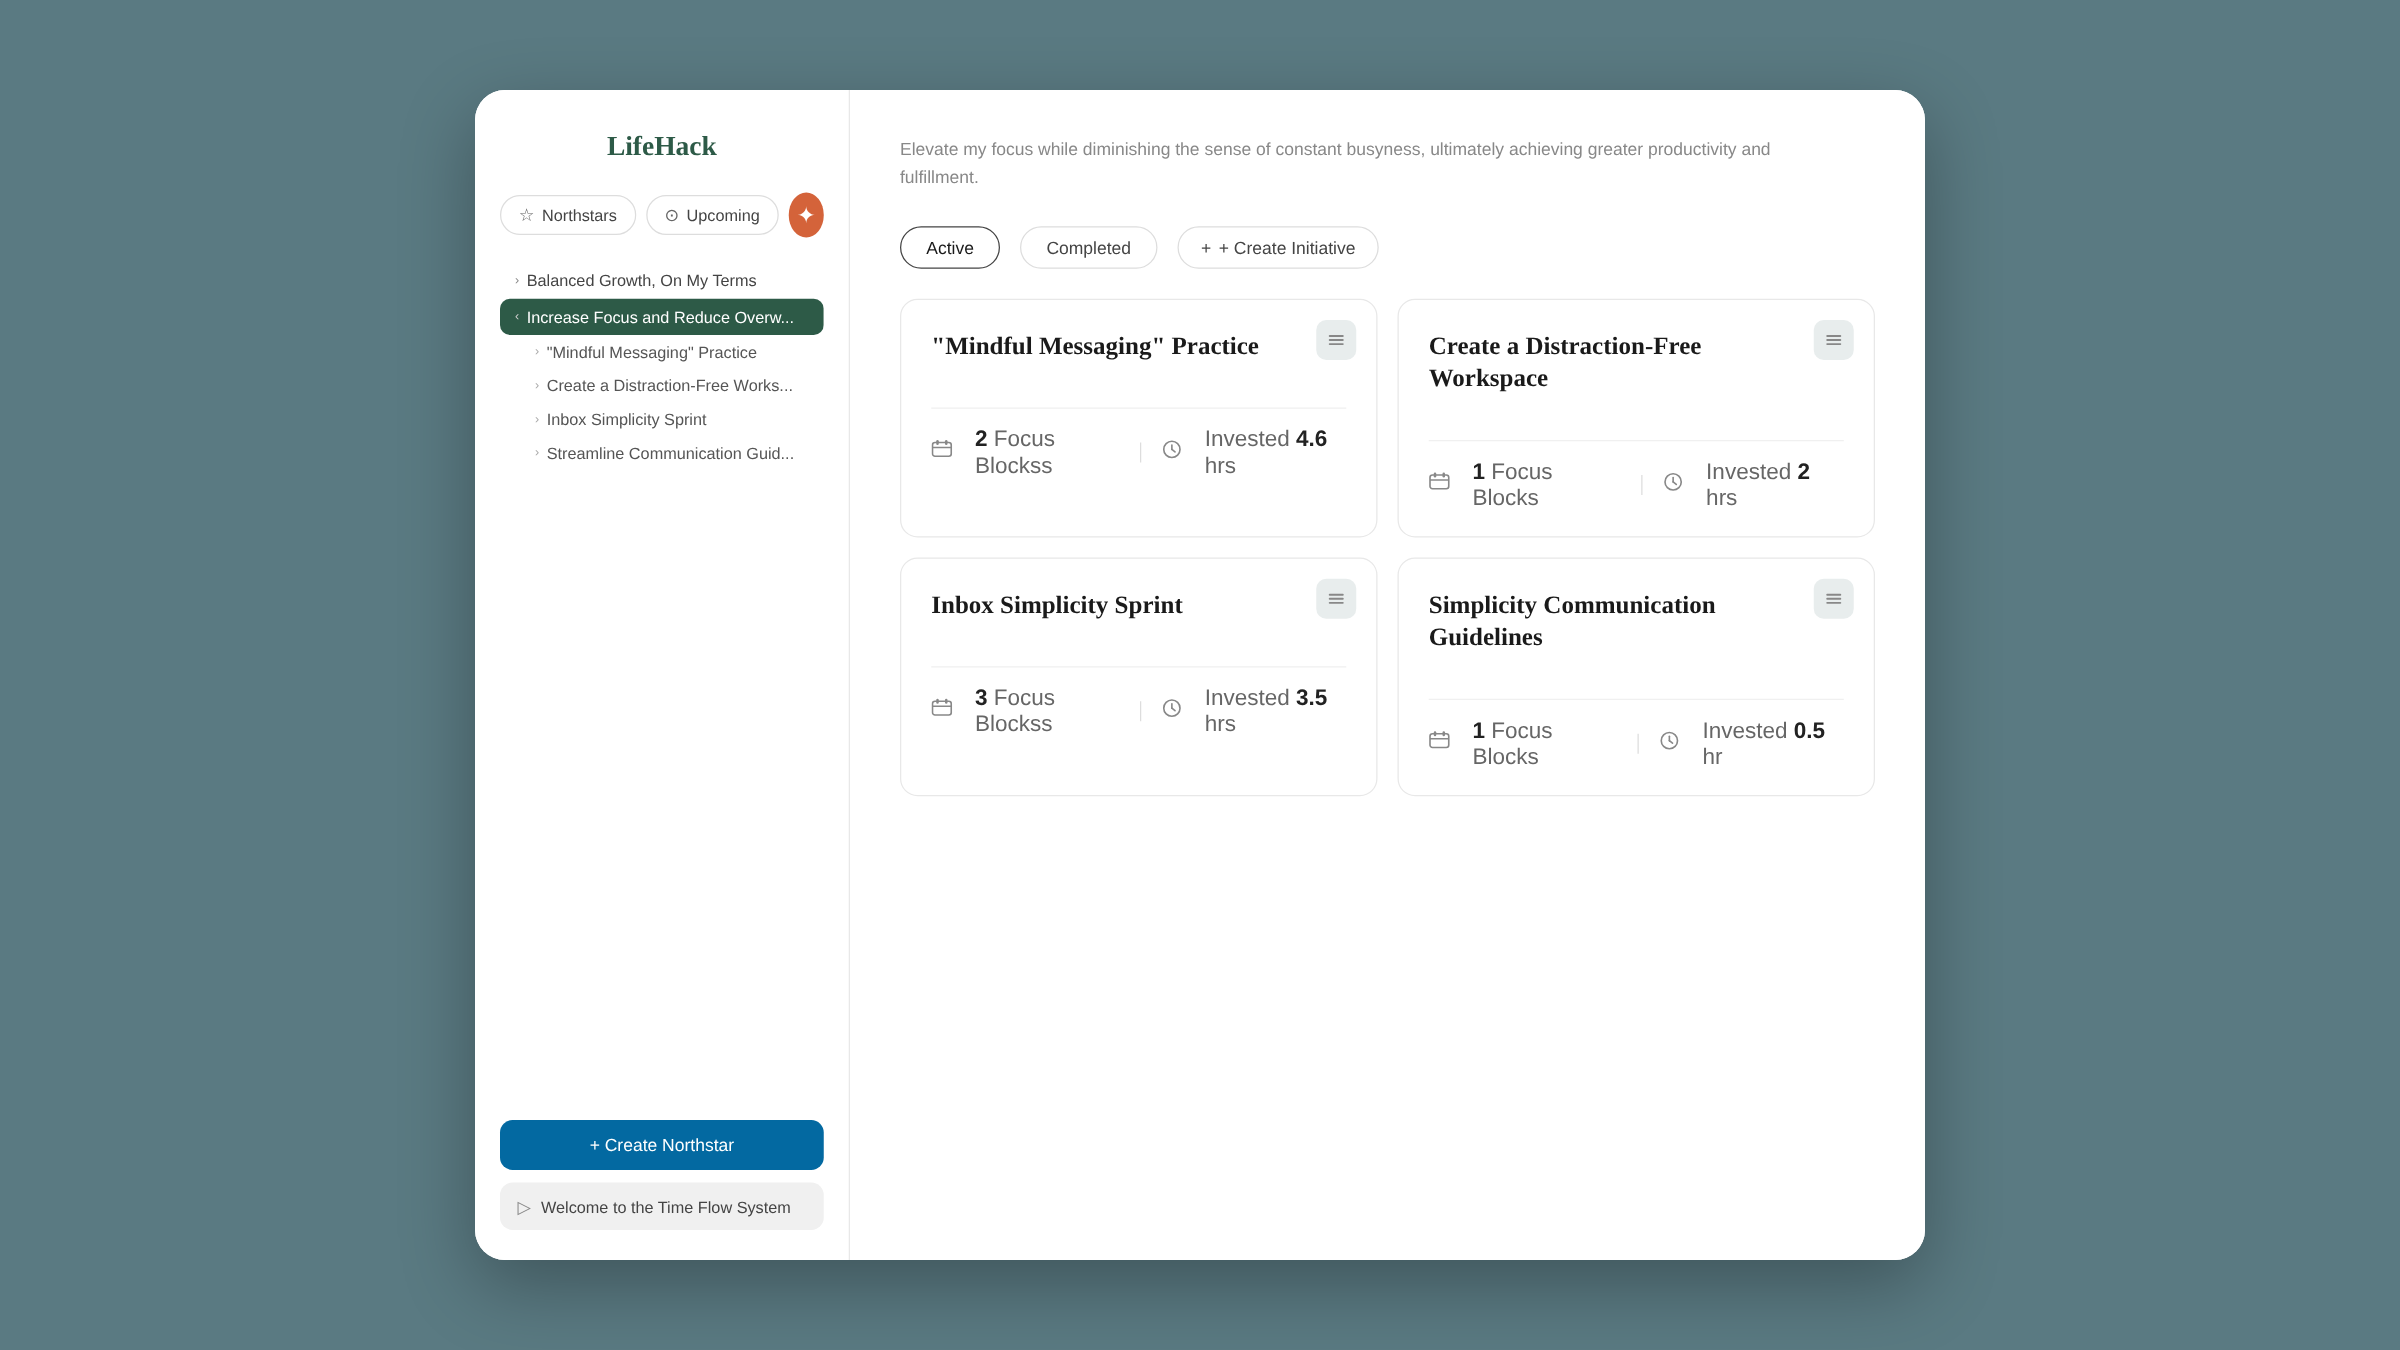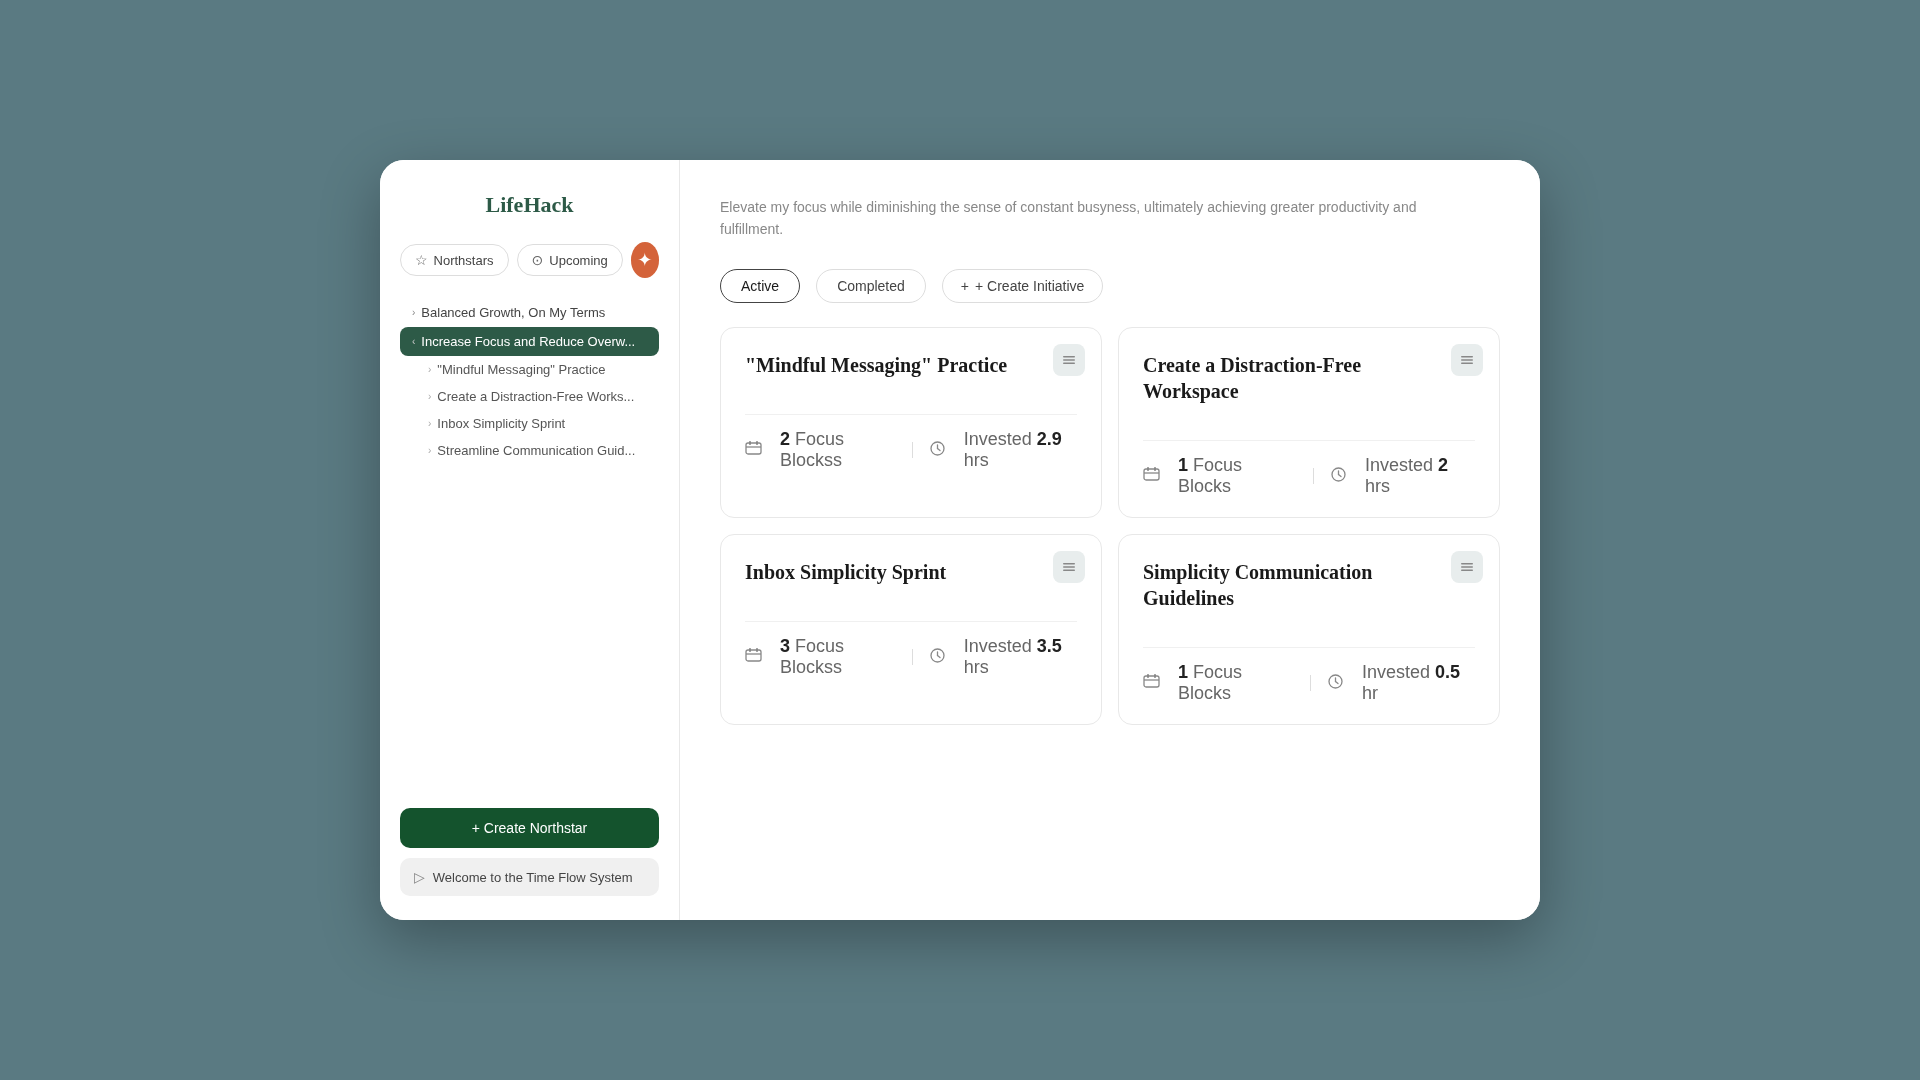--- a/index.html
+++ b/index.html
@@ -6,21 +6,21 @@
     body {
       background: #5a7a82;
       display: flex;
       align-items: center;
       justify-content: center;
       min-height: 100vh;
       font-family: -apple-system, BlinkMacSystemFont, 'Segoe UI', sans-serif;
     }
     .device-frame {
       width: 1160px;
-      height: 760px;
+      height: 936px;
       background: white;
       border-radius: 24px;
       overflow: hidden;
       display: flex;
       box-shadow: 0 20px 60px rgba(0,0,0,0.3);
     }
     
     .sidebar {
       width: 300px;
       min-width: 300px;
@@ -103,21 +103,21 @@
       align-items: center;
       gap: 6px;
     }
     .tree-child .chevron { font-size: 10px; color: #aaa; }
     .create-northstar-btn {
       display: flex;
       align-items: center;
       justify-content: center;
       gap: 8px;
       padding: 12px;
-      background: #14532d;
+      background: #0369a1;
       color: white;
       border-radius: 10px;
       font-size: 14px;
       font-weight: 500;
       cursor: pointer;
       margin: 16px 0 10px;
     }
     .welcome-btn {
       display: flex;
       align-items: center;
@@ -352,21 +352,21 @@
           </div>
           <div class="stat-divider"></div>
           <div class="card-stat">
             <span class="card-stat-icon">
               <svg width="17" height="17" viewBox="0 0 17 17" fill="none">
                 <circle cx="8.5" cy="8.5" r="6.5" stroke="#888" stroke-width="1.3" fill="none"></circle>
                 <line x1="8.5" y1="5" x2="8.5" y2="8.5" stroke="#888" stroke-width="1.3" stroke-linecap="round"></line>
                 <line x1="8.5" y1="8.5" x2="11" y2="10.5" stroke="#888" stroke-width="1.3" stroke-linecap="round"></line>
               </svg>
             </span>
-            <span>Invested <strong>2.9</strong> hrs</span>
+            <span>Invested <strong>4.6</strong> hrs</span>
           </div>
         </div>
       </div>
 
       <div class="initiative-card">
         <div class="card-menu">
           <svg width="16" height="16" viewBox="0 0 16 16" fill="none">
             <rect x="2" y="4" width="12" height="1.5" rx="0.75" fill="#888"></rect>
             <rect x="2" y="7.25" width="12" height="1.5" rx="0.75" fill="#888"></rect>
             <rect x="2" y="10.5" width="12" height="1.5" rx="0.75" fill="#888"></rect>

